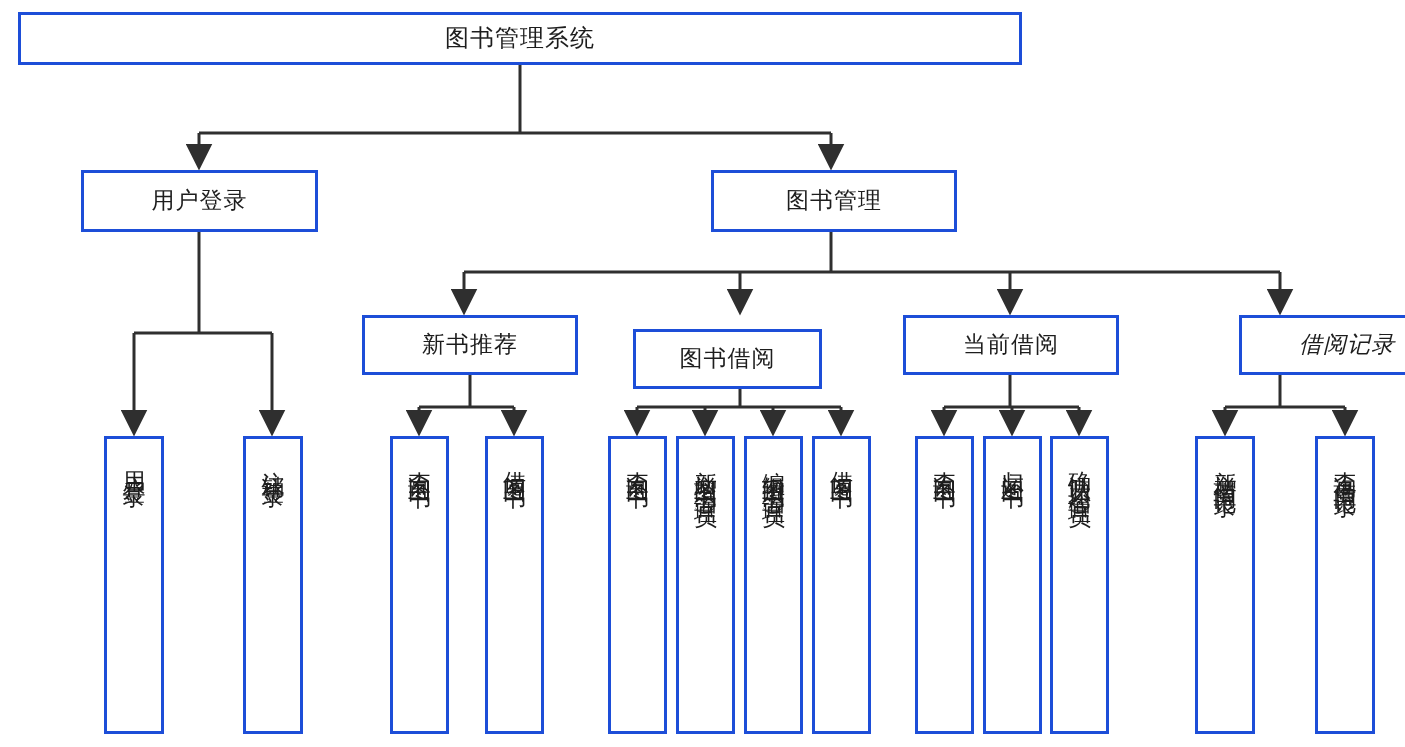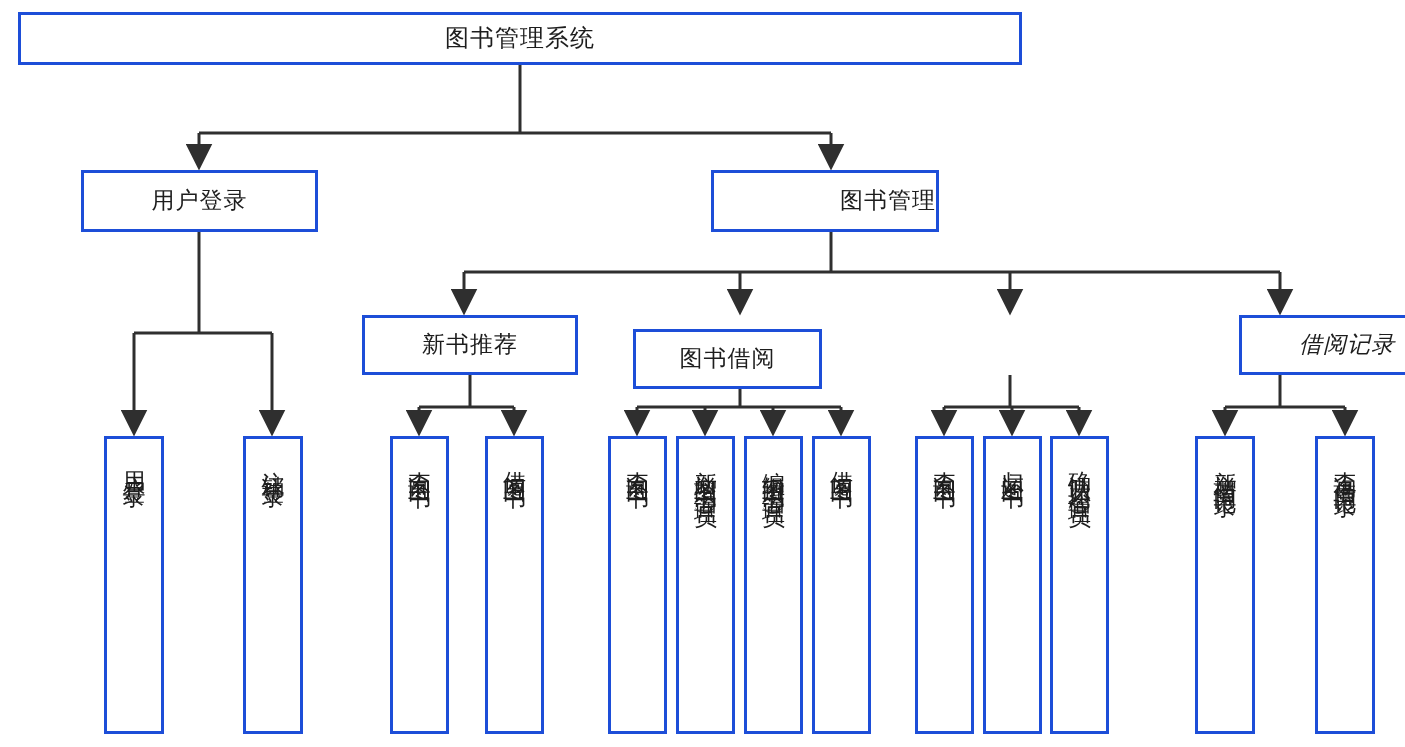--- a/index.html
+++ b/index.html
@@ -130,30 +130,33 @@
     </g>
   </svg>
 
   <div class="node horiz root" style="left:18px; top:12px; width:1004px; height:53px;">
     <span class="node-label">图书管理系统</span>
   </div>
 
   <div class="node horiz" style="left:81px; top:170px; width:237px; height:62px;">
     <span class="node-label">用户登录</span>
   </div>
-  <div class="node horiz" style="left:711px; top:170px; width:228px; height:62px;justify-content:flex-end;">
+  <div class="node horiz" style="left:711px; top:170px; width:246px; height:62px;">
     <span class="node-label">图书管理</span>
   </div>
 
   <div class="node horiz" style="left:362px; top:315px; width:216px; height:60px;">
     <span class="node-label">新书推荐</span>
   </div>
   <div class="node horiz" style="left:633px; top:329px; width:189px; height:60px;">
     <span class="node-label">图书借阅</span>
   </div>
+  <div class="node horiz" style="left:903px; top:315px; width:216px; height:60px;">
+    <span class="node-label">当前借阅</span>
+  </div>
   <div class="node horiz" style="left:1239px; top:315px; width:216px; height:60px;font-style:italic;">
     <span class="node-label">借阅记录</span>
   </div>
 
   <div class="node vert" style="left:104px; top:436px; width:60px; height:298px;">
     <span class="node-label">用户登录</span>
   </div>
   <div class="node vert" style="left:243px; top:436px; width:60px; height:298px;">
     <span class="node-label">注销登录</span>
   </div>

